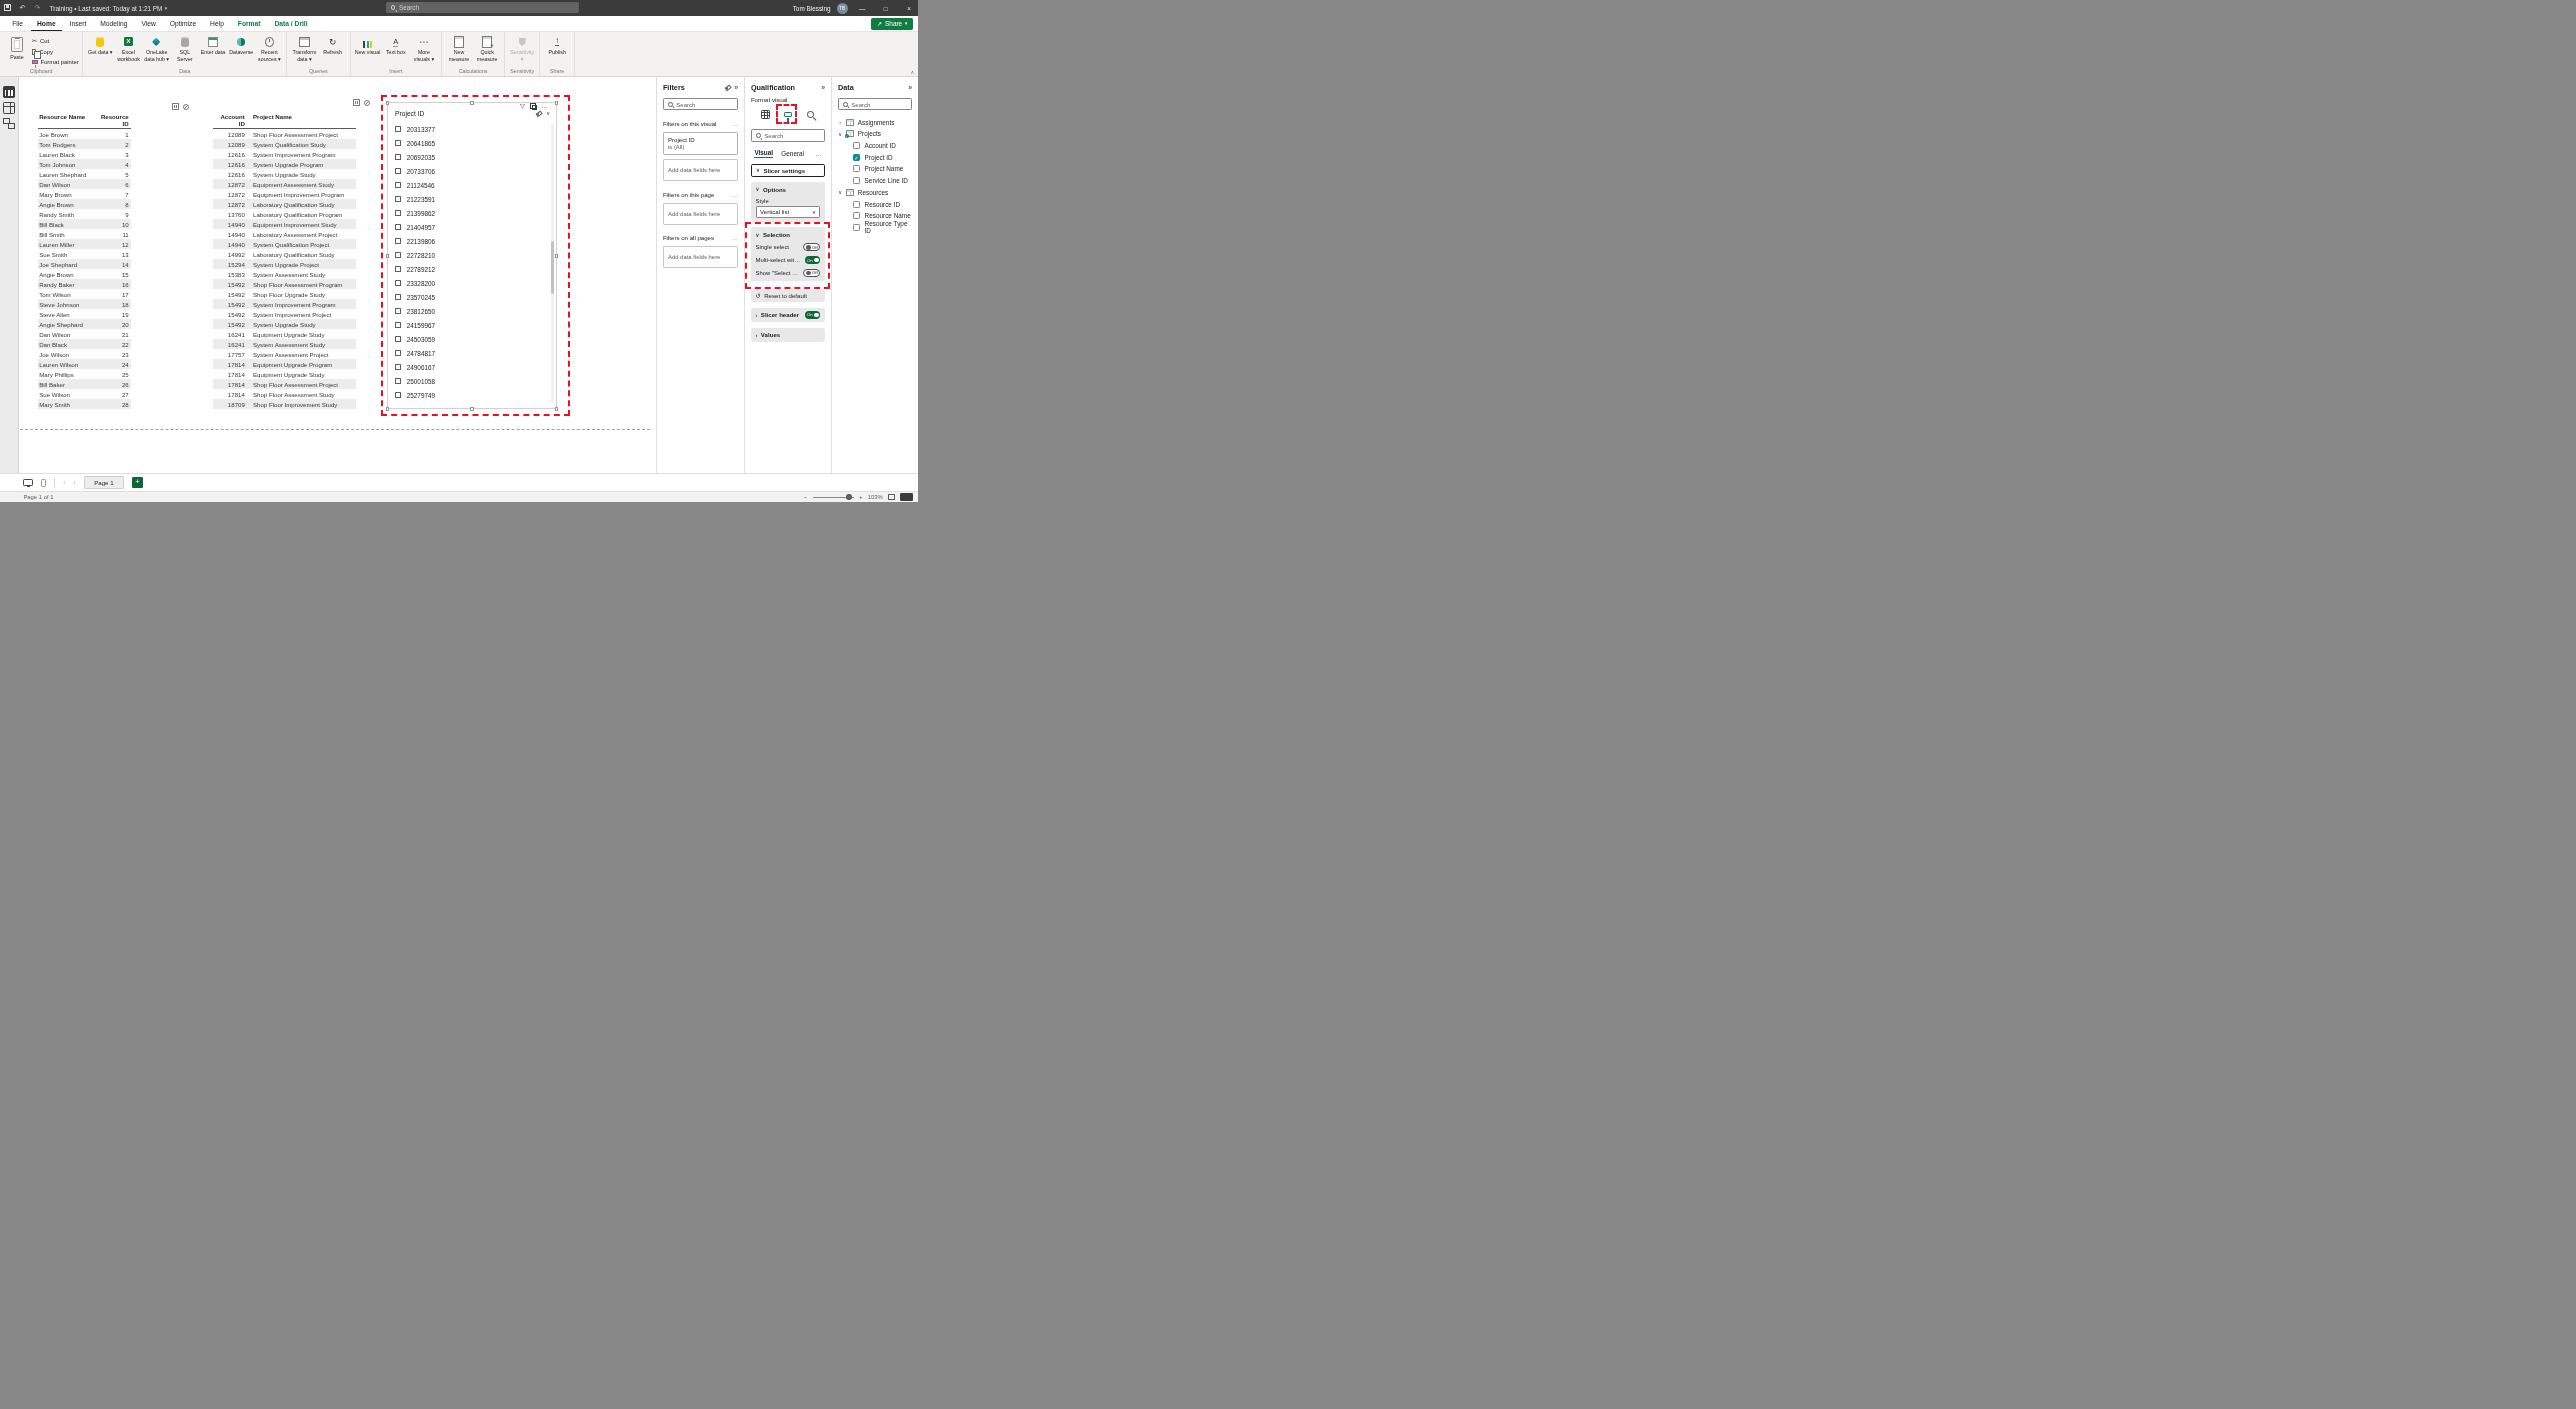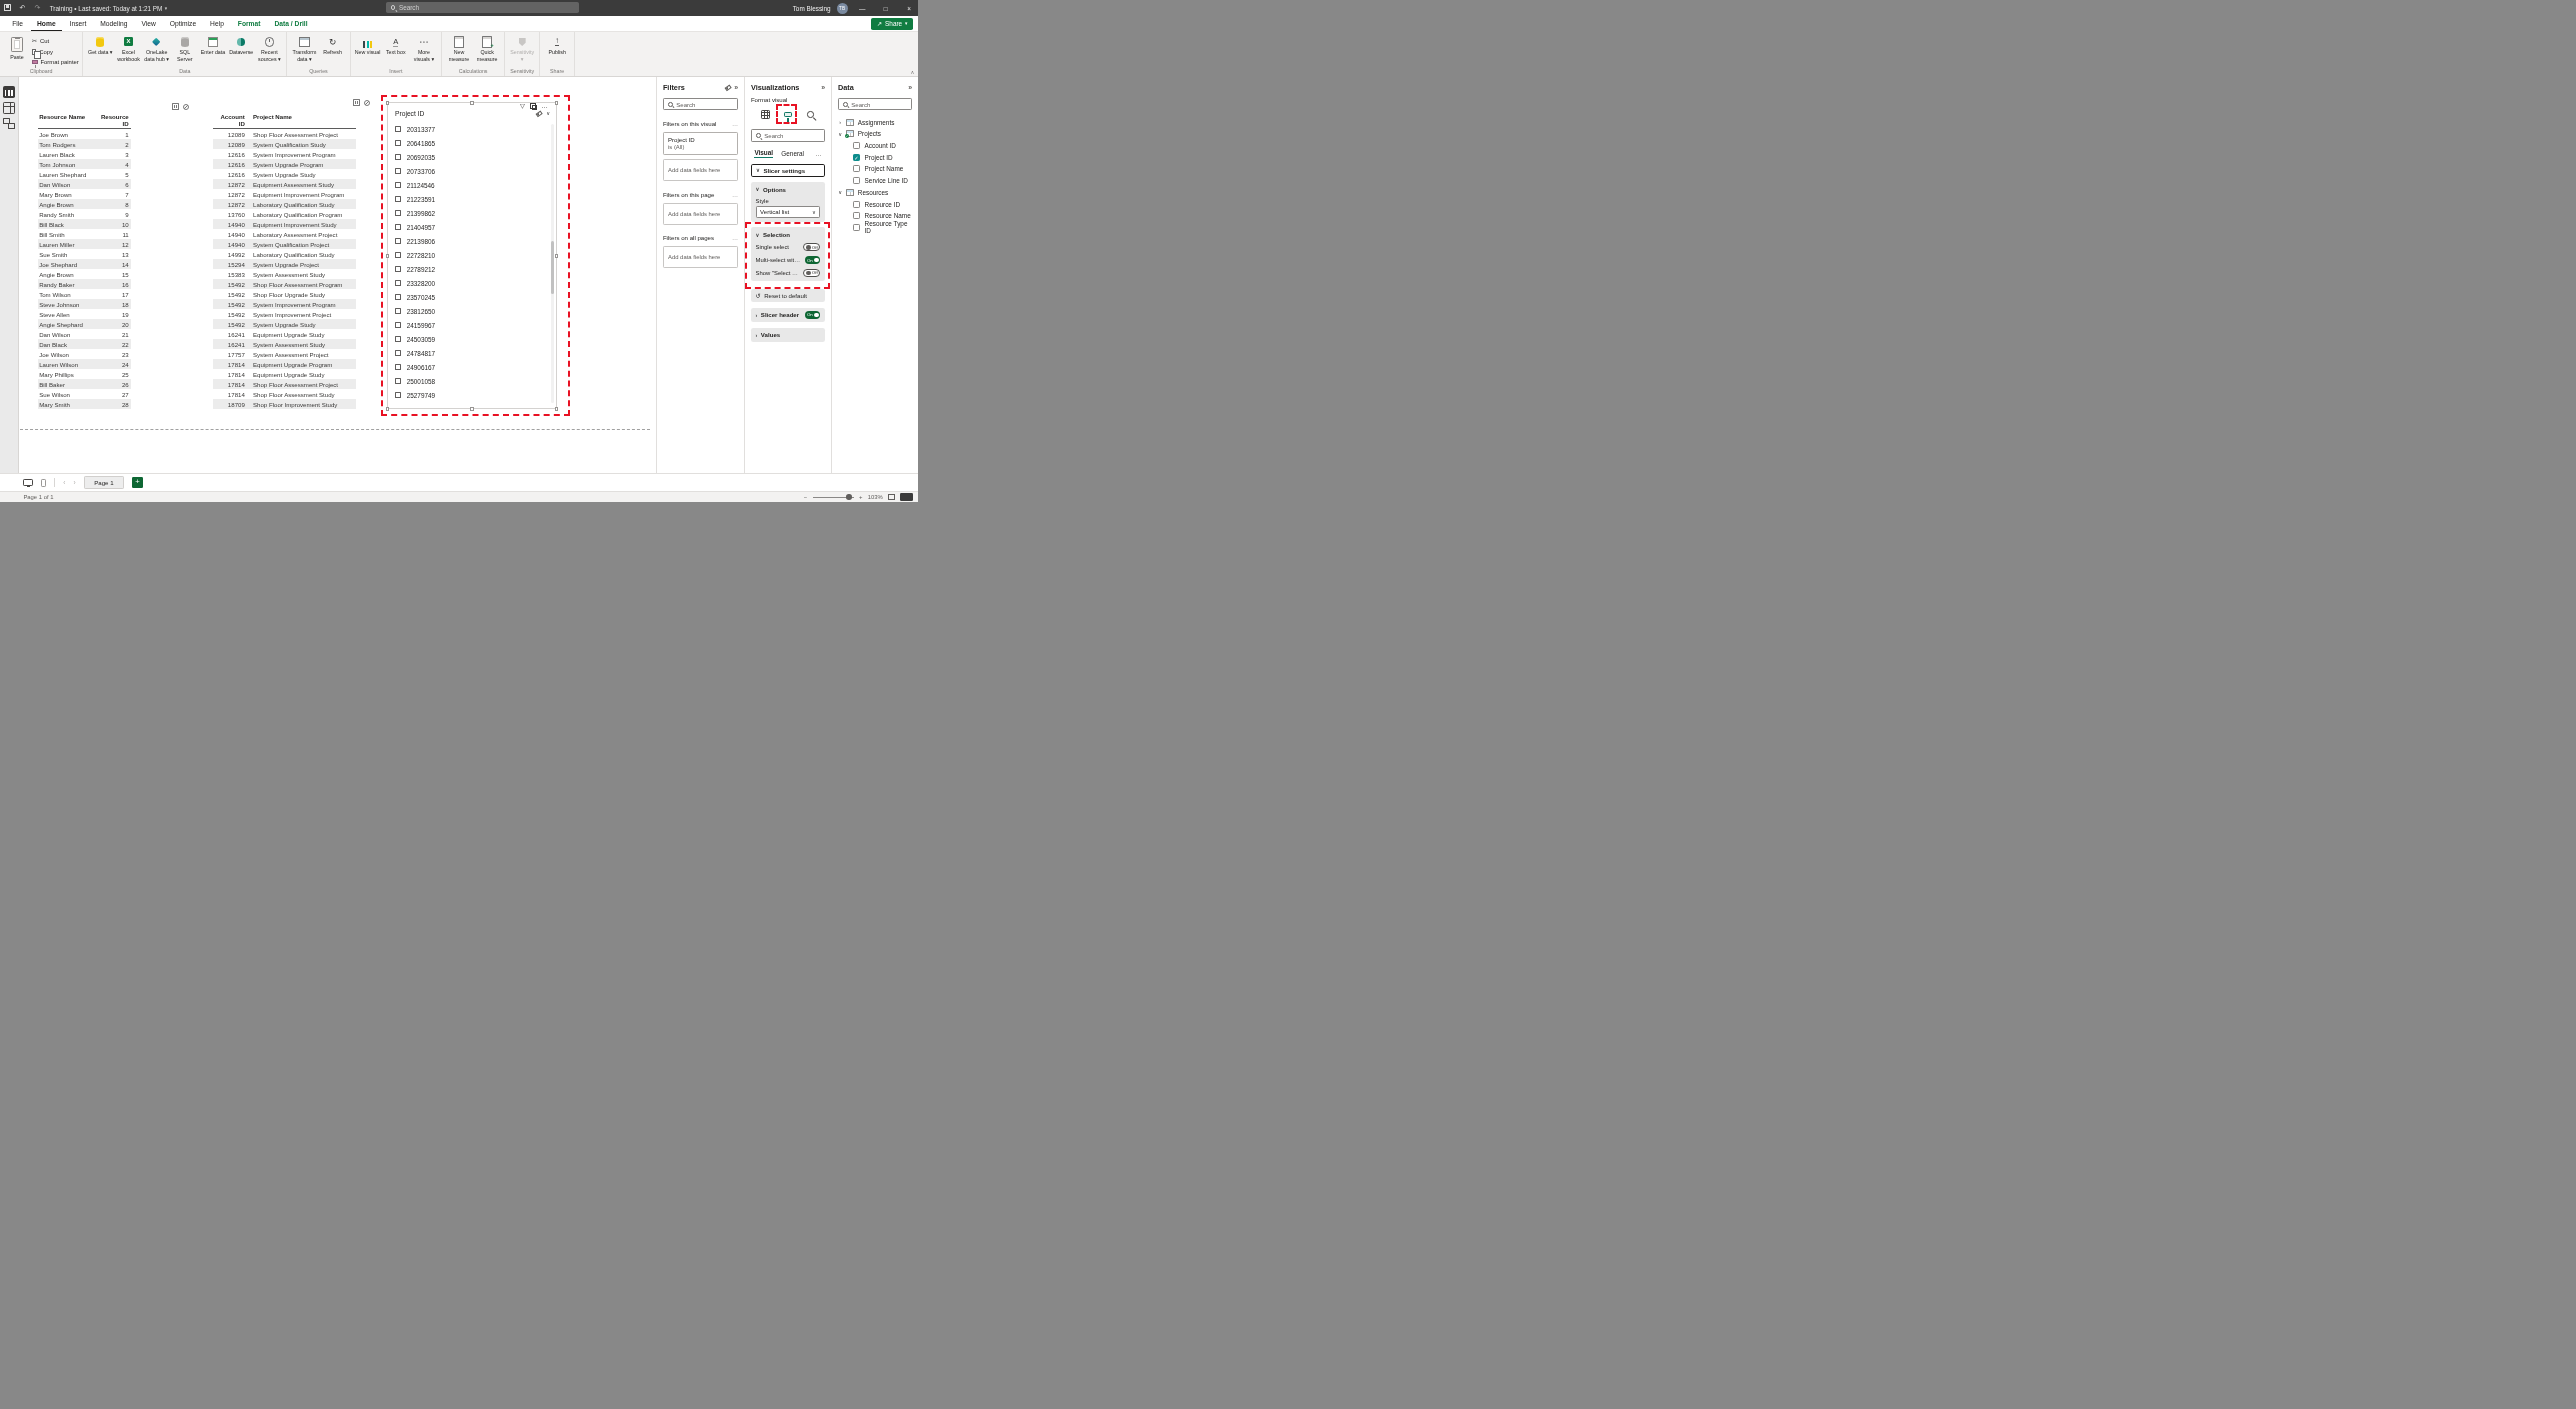--- a/index.html
+++ b/index.html
@@ -862,21 +862,21 @@
       <div class="addcard">Add data fields here</div>
       <div class="fsec-label">
           <span>Filters on all pages</span>
           <span class="more">…</span>
         </div>
       <div class="addcard">Add data fields here</div>
     </div>
 
     <div class="pane viz-pane">
       <div class="pane-head">
-        <span class="pane-title">Visualizations</span>
+        <span class="pane-title">Qualification</span>
         <span class="spacer"></span>
         <span class="dblchev">»</span>
       </div>
       <div class="viz-sub">Format visual</div>
       <div class="viz-icons">
         <span class="vi">
             <span class="vi-build"></span>
           </span>
         <span class="vi" style="position:relative;">
           <span class="vi-format"></span>

